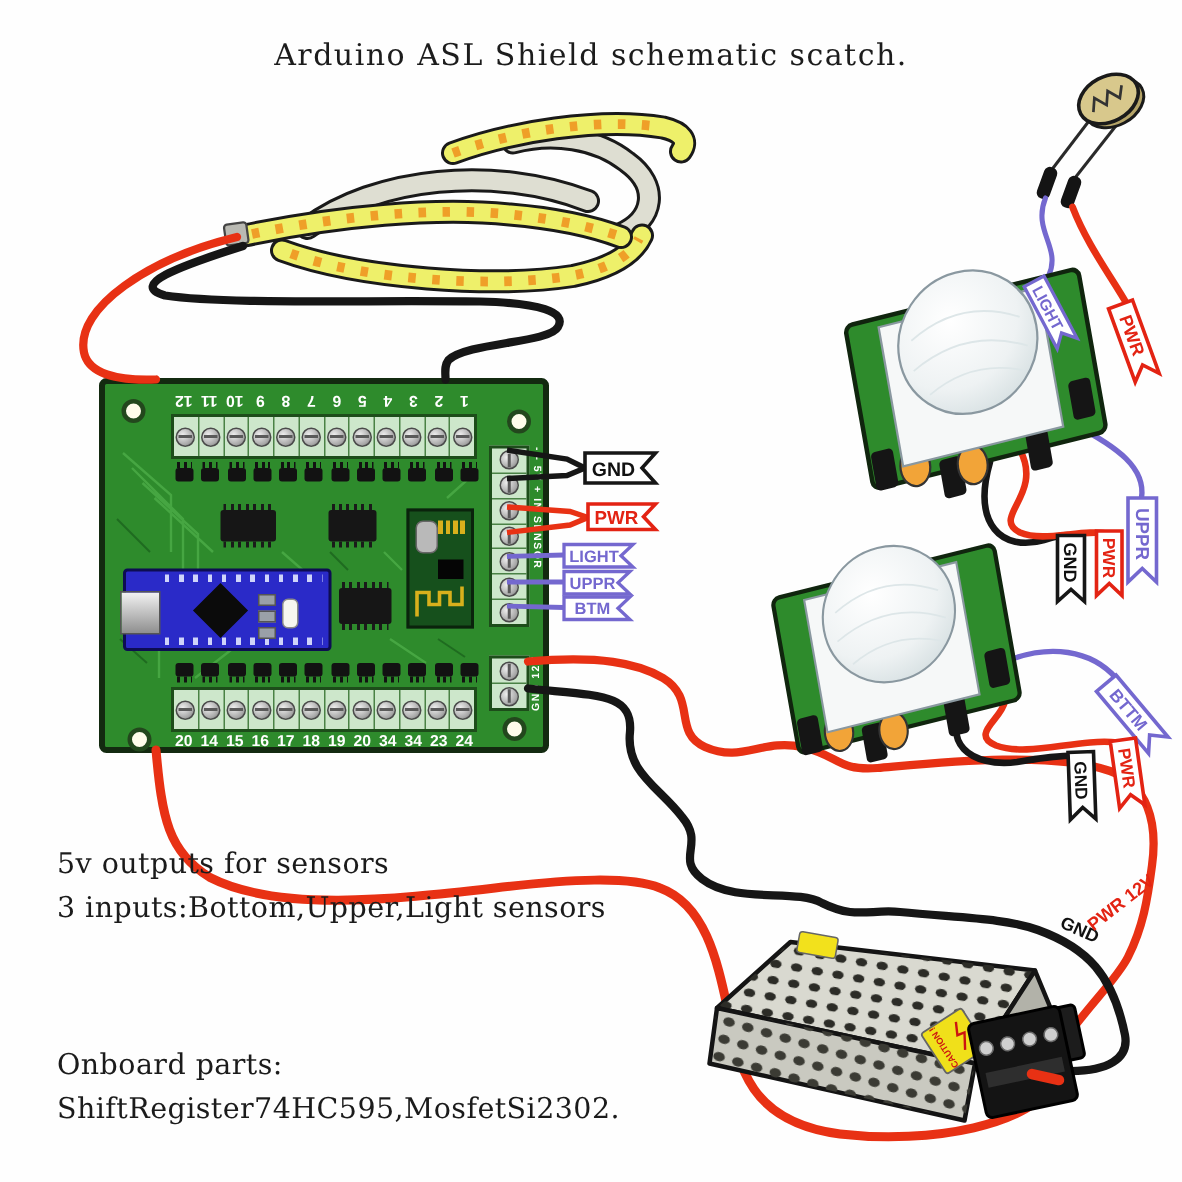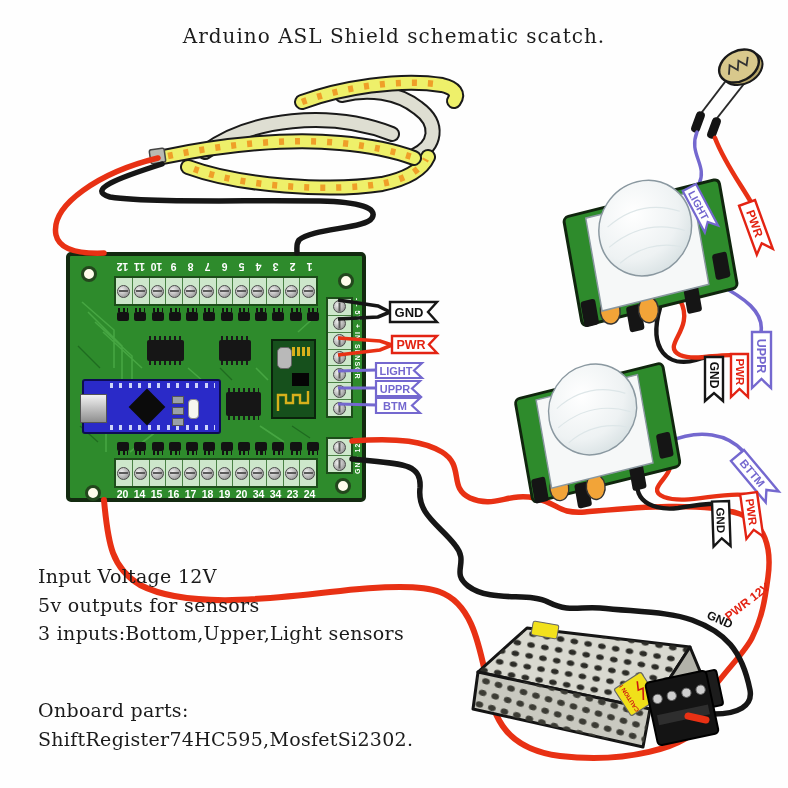--- a/index.html
+++ b/index.html
@@ -474,21 +474,20 @@
       <path d="M0,0 H45 L37,8.5 L45,17 H0 Z" fill="#fff" stroke="#e32313" stroke-width="2.4"></path>
       <text x="19" y="12.5" text-anchor="middle" font-size="11.5" class="flagtx" fill="#e32313">PWR</text>
     </g>
     <g transform="translate(729,501) rotate(88)">
       <path d="M0,0 H45 L37,8.5 L45,17 H0 Z" fill="#fff" stroke="#161616" stroke-width="2.4"></path>
       <text x="19" y="13" text-anchor="middle" font-size="11.5" class="flagtx" fill="#111">GND</text>
     </g>
   </svg>
 
   <div class="notes" id="specs">
-    <div>Input Voltage 12V</div>
     <div>5v outputs for sensors</div>
     <div>3 inputs:Bottom,Upper,Light sensors</div>
   </div>
   <div class="notes" id="parts">
     <div>Onboard parts:</div>
     <div>ShiftRegister74HC595,MosfetSi2302.</div>
   </div>
 
 </div>
 

